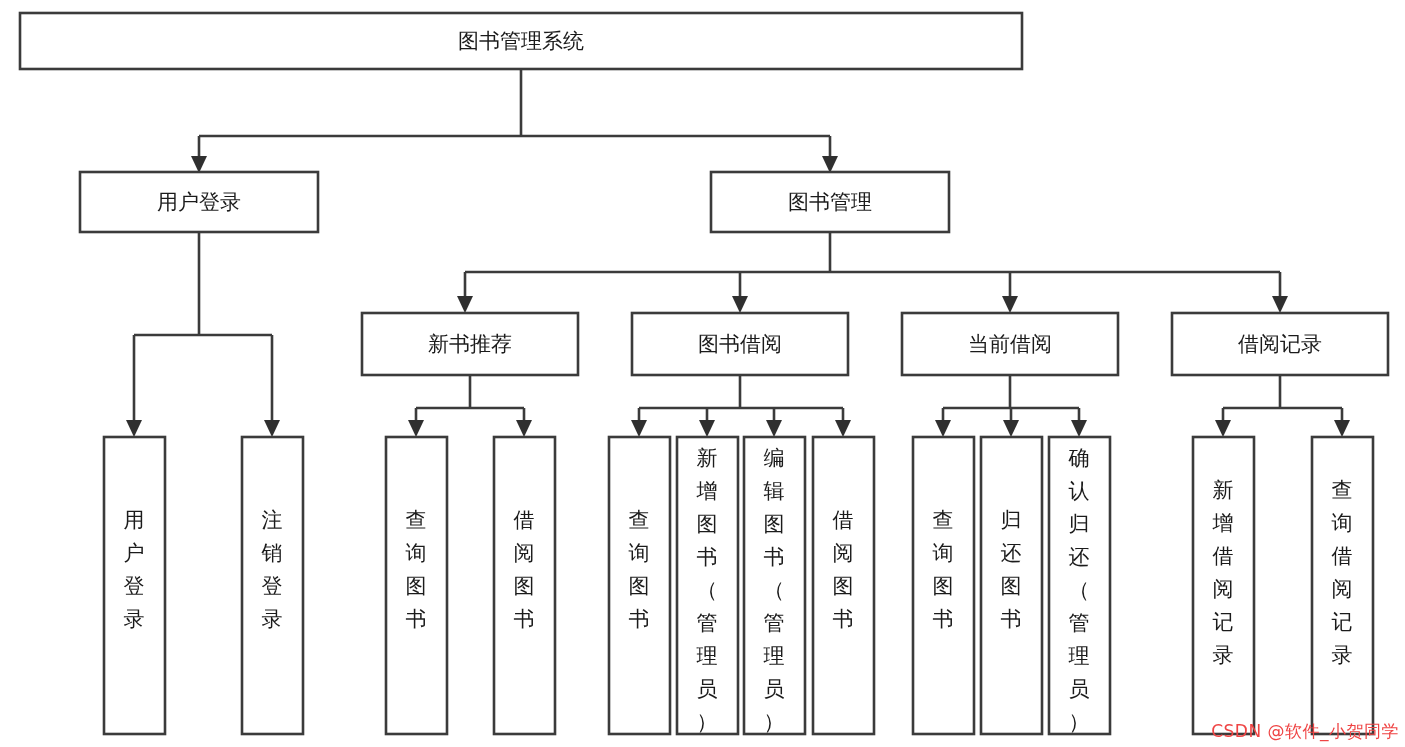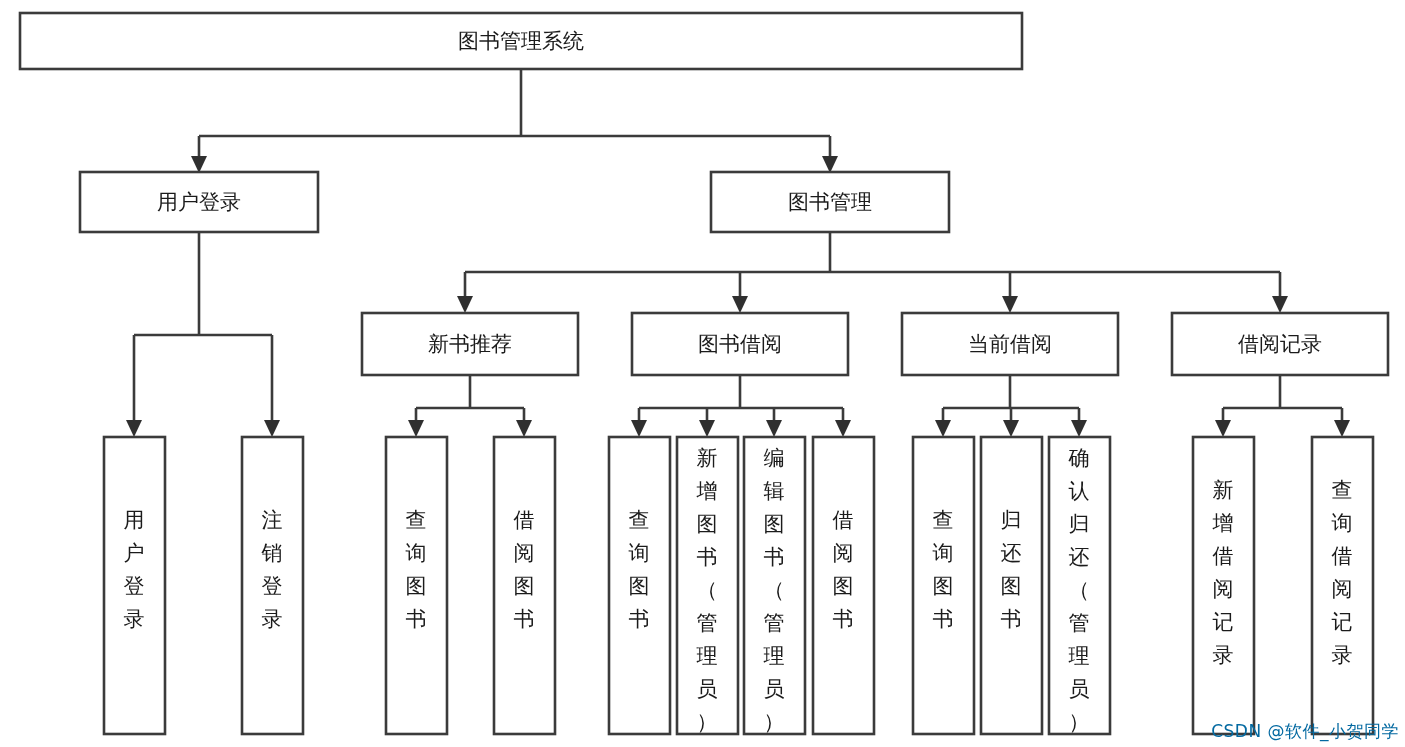--- a/index.html
+++ b/index.html
@@ -51,21 +51,21 @@
     font-size: 21px;
     fill: #1b1b1b;
     text-anchor: middle;
   }
   .watermark {
     position: absolute;
     right: 6px;
     bottom: 4px;
     font-family: "DejaVu Sans", "Liberation Sans", sans-serif;
     font-size: 17px;
-    color: #0369a1;
+    color: #ef4444;
     letter-spacing: 0.5px;
     white-space: nowrap;
     pointer-events: none;
     text-align: center;
   }
 </style>
 </head>
 <body>
 
 <div id="diagram-root">

